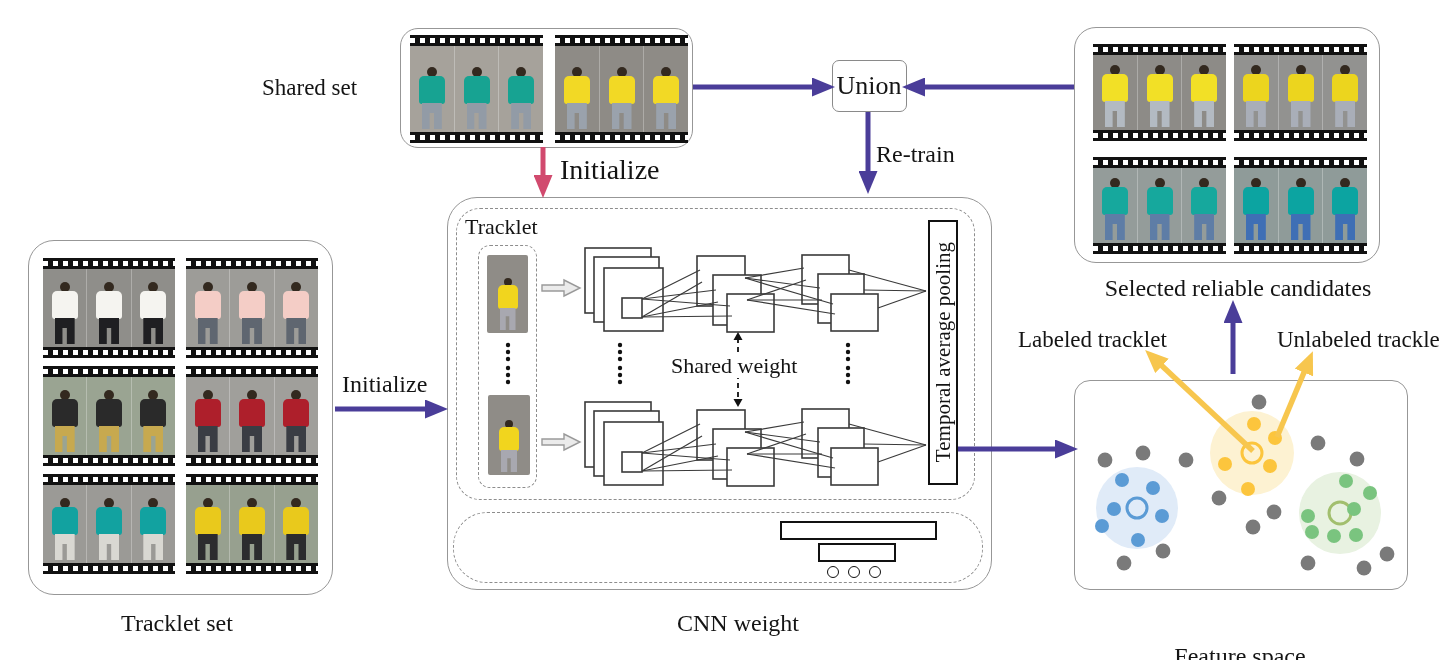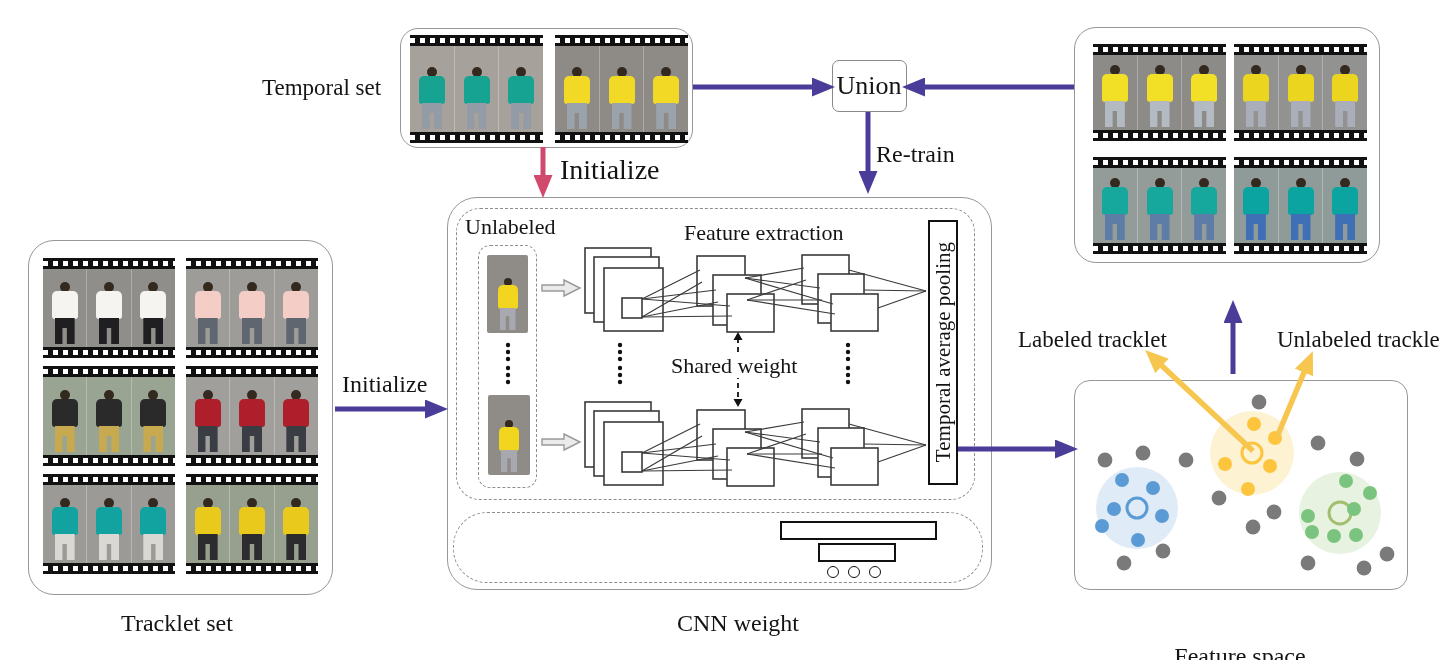--- a/index.html
+++ b/index.html
@@ -529,30 +529,30 @@
       <circle cx="266" cy="133" r="11" fill="none" stroke="#a2bf6e" stroke-width="3"></circle>
       <circle cx="272" cy="101" r="7" fill="#7ac47f"></circle>
       <circle cx="296" cy="113" r="7" fill="#7ac47f"></circle>
       <circle cx="234" cy="136" r="7" fill="#7ac47f"></circle>
       <circle cx="280" cy="129" r="7" fill="#7ac47f"></circle>
       <circle cx="238" cy="152" r="7" fill="#7ac47f"></circle>
       <circle cx="260" cy="156" r="7" fill="#7ac47f"></circle>
       <circle cx="282" cy="155" r="7" fill="#7ac47f"></circle>
     </svg>
 
-  <div class="lbl z3" style="left:262px;top:75px;">Temporal set</div>
+  <div class="lbl z3" style="left:262px;top:75px;">Shared set</div>
   <div class="lbl z3" style="left:869px;top:72px;transform:translateX(-50%);font-size:26px;z-index:4;">Union</div>
   <div class="lbl z3" style="left:560px;top:155px;font-size:28px;">Initialize</div>
   <div class="lbl z3" style="left:876px;top:141px;font-size:24px;text-align:right;">Re-train</div>
   <div class="lbl z3" style="left:342px;top:371px;font-size:24px;">Initialize</div>
-  <div class="lbl lbl-sm z3" style="left:465px;top:215px;">Unlabeled</div>
-  <div class="lbl lbl-sm z3" style="left:684px;top:221px;">Feature extraction</div>
+  <div class="lbl lbl-sm z3" style="left:465px;top:215px;">Tracklet</div>
   <div class="lbl lbl-sm z3" style="left:668px;top:354px;background:#fff;padding:0 3px;">Shared weight</div>
   <div class="lbl z3" style="left:738px;top:610px;transform:translateX(-50%);font-size:24px;">CNN weight</div>
   <div class="lbl z3" style="left:177px;top:610px;transform:translateX(-50%);font-size:24px;">Tracklet set</div>
+  <div class="lbl z3" style="left:1238px;top:275px;transform:translateX(-50%);font-size:24px;">Selected reliable candidates</div>
   <div class="lbl lbl-sm z3" style="left:1018px;top:327px;font-size:23px;">Labeled tracklet</div>
   <div class="lbl lbl-sm z3" style="left:1277px;top:327px;font-size:23px;">Unlabeled tracklet</div>
   <div class="lbl z3" style="left:1240px;top:614px;transform:translateX(-50%);font-size:24px;margin-top:29px;">Feature space</div>
 
 
   <svg id="arrows-svg" class="z5" style="left:0;top:0;" width="1440" height="660" viewBox="0 0 1440 660">
     <defs>
       <marker id="m-p" markerWidth="4.6" markerHeight="3.8" refX="0.6" refY="1.9" orient="auto">
         <path class="mp" d="M0,0 L4.6,1.9 L0,3.8 z"></path>
       </marker>

